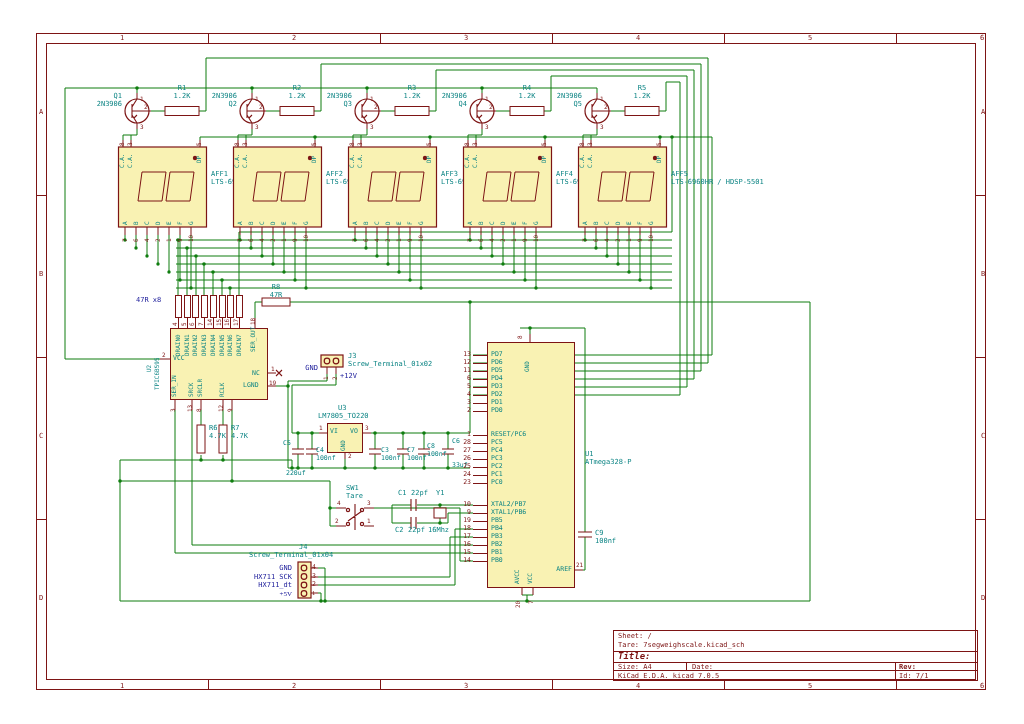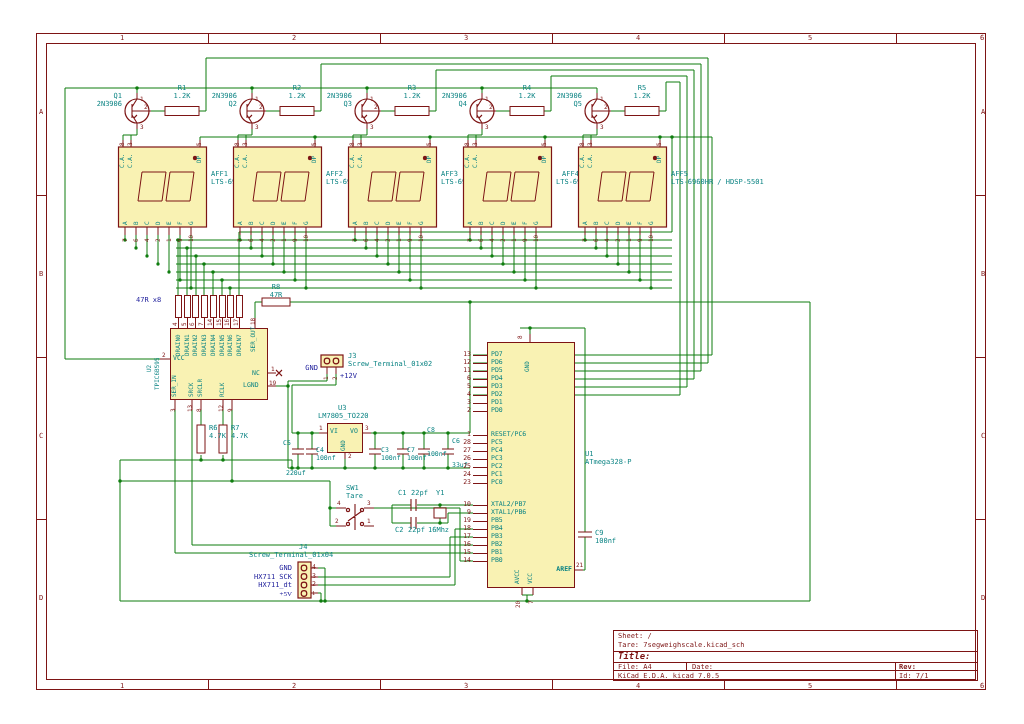--- a/index.html
+++ b/index.html
@@ -448,21 +448,21 @@
       <span class="t t6 red" style="left:26px;top:104px;">2</span>
       <span class="t t6 red" style="left:22px;top:124px;">3</span>
       <span class="t teal ac" style="left:40px;top:84px;width:48px;">R4</span>
       <span class="t teal ac" style="left:40px;top:92px;width:48px;">1.2K</span>
       <span class="vt red" style="left:1px;top:146px;">8</span>
       <span class="vt red" style="left:9px;top:146px;">3</span>
       <span class="vt red" style="left:78px;top:146px;">5</span>
       <span class="vt teal" style="left:1px;top:168px;">C.A.</span>
       <span class="vt teal" style="left:9px;top:168px;">C.A.</span>
       <span class="vt teal" style="left:78px;top:163px;">DP</span>
-      <span class="t teal" style="left:99px;top:170px;">AFF4</span>
+      <span class="t teal" style="left:93px;top:170px;">AFF4</span>
       <span class="t teal" style="left:93px;top:178px;">LTS-6960HR / HDSP-5501</span>
       <div>
 
       <div class="abs" style="width: 8px; left: 3px; position: absolute;">
           <span class="vt teal" style="left:1px;top:225px;">A</span>
           <span class="vt red" style="left:1px;top:242px;">7</span>
         </div>
           <div class="abs" style="width: 8px; left: 14px; position: absolute;">
           <span class="vt teal" style="left:1px;top:225px;">B</span>
           <span class="vt red" style="left:1px;top:242px;">6</span>
@@ -657,21 +657,21 @@
   <span class="t t6 red" style="left:348px;top:453px;">2</span>
 
   <span class="t t65 teal" style="left:283px;top:440px;">C5</span>
   <span class="t t65 teal" style="left:286px;top:470px;">220uf</span>
   <span class="t t65 teal" style="left:316px;top:447px;">C4</span>
   <span class="t t65 teal" style="left:316px;top:455px;">100nf</span>
   <span class="t t65 teal" style="left:381px;top:447px;">C3</span>
   <span class="t t65 teal" style="left:381px;top:455px;">100nf</span>
   <span class="t t65 teal" style="left:407px;top:447px;">C7</span>
   <span class="t t65 teal" style="left:407px;top:455px;">100nf</span>
-  <span class="t t65 teal" style="left:427px;top:427px;">C8</span>
+  <span class="t t65 teal" style="left:427px;top:443px;">C8</span>
   <span class="t t65 teal" style="left:427px;top:451px;">100nf</span>
   <span class="t t65 teal" style="left:452px;top:438px;">C6</span>
   <span class="t t65 teal" style="left:452px;top:462px;text-align:center;">33uf</span>
 
   <span class="t teal" style="left:346px;top:484px;">SW1</span>
   <span class="t teal" style="left:346px;top:492px;">Tare</span>
   <span class="t t6 red" style="left:337px;top:500px;">4</span>
   <span class="t t6 red" style="left:367px;top:500px;">3</span>
   <span class="t t6 red" style="left:335px;top:518px;">2</span>
   <span class="t t6 red" style="left:367px;top:518px;">1</span>
@@ -808,21 +808,21 @@
     </div>
     </div>
   <span class="t teal" style="left:585px;top:450px;">U1</span>
   <span class="t teal" style="left:585px;top:458px;">ATmega328-P</span>
   <span class="vt teal" style="left:524px;top:372px;">GND</span>
   <span class="vt red" style="left:517px;top:339px;">8</span>
   <span class="vt teal" style="left:514px;top:584px;">AVCC</span>
   <span class="vt teal" style="left:527px;top:584px;">VCC</span>
   <span class="vt red" style="left:515px;top:608px;">20</span>
   <span class="vt red" style="left:528px;top:604px;">7</span>
-  <span class="t t65 teal ar" style="left:542px;top:566px;width:30px;font-weight:bold;">AREF</span>
+  <span class="t t65 teal ar" style="left:542px;top:566px;width:30px;">AREF</span>
   <span class="t t6 red" style="left:576px;top:562px;">21</span>
 
   <span class="t teal" style="left:595px;top:529px;">C9</span>
   <span class="t teal" style="left:595px;top:537px;">100nf</span>
 
   <span class="t teal" style="left:299px;top:543px;">J4</span>
   <span class="t teal" style="left:249px;top:551px;">Screw_Terminal_01x04</span>
   <div>
 
   <div class="j4row" style="top: 564px; position: absolute;">
@@ -845,19 +845,19 @@
 
   <div class="border" style="left:613px;top:630px;width:365px;height:51px;"></div>
   <div class="tbline" style="left:613px;top:651px;width:365px;height:1px;"></div>
   <div class="tbline" style="left:613px;top:662px;width:365px;height:1px;"></div>
   <div class="tbline" style="left:613px;top:670px;width:365px;height:1px;"></div>
   <div class="tbline" style="left:686px;top:662px;width:1px;height:8px;"></div>
   <div class="tbline" style="left:895px;top:662px;width:1px;height:19px;"></div>
   <span class="tbt" style="left:618px;top:632px;">Sheet: /</span>
   <span class="tbt" style="left:618px;top:641px;">Tare: 7segweighscale.kicad_sch</span>
   <span class="tbt b i" style="left:618px;top:652px;font-size:9px;">Title:</span>
-  <span class="tbt" style="left:618px;top:663px;">File: A4</span>
+  <span class="tbt" style="left:618px;top:663px;">Size: A4</span>
   <span class="tbt" style="left:692px;top:663px;text-decoration:underline;">Date:</span>
   <span class="tbt b" style="left:899px;top:663px;">Rev:</span>
   <span class="tbt" style="left:618px;top:672px;">KiCad E.D.A.  kicad 7.0.5</span>
   <span class="tbt" style="left:899px;top:672px;">Id: 7/1</span>
 
 </div>
 
 </body></html>

